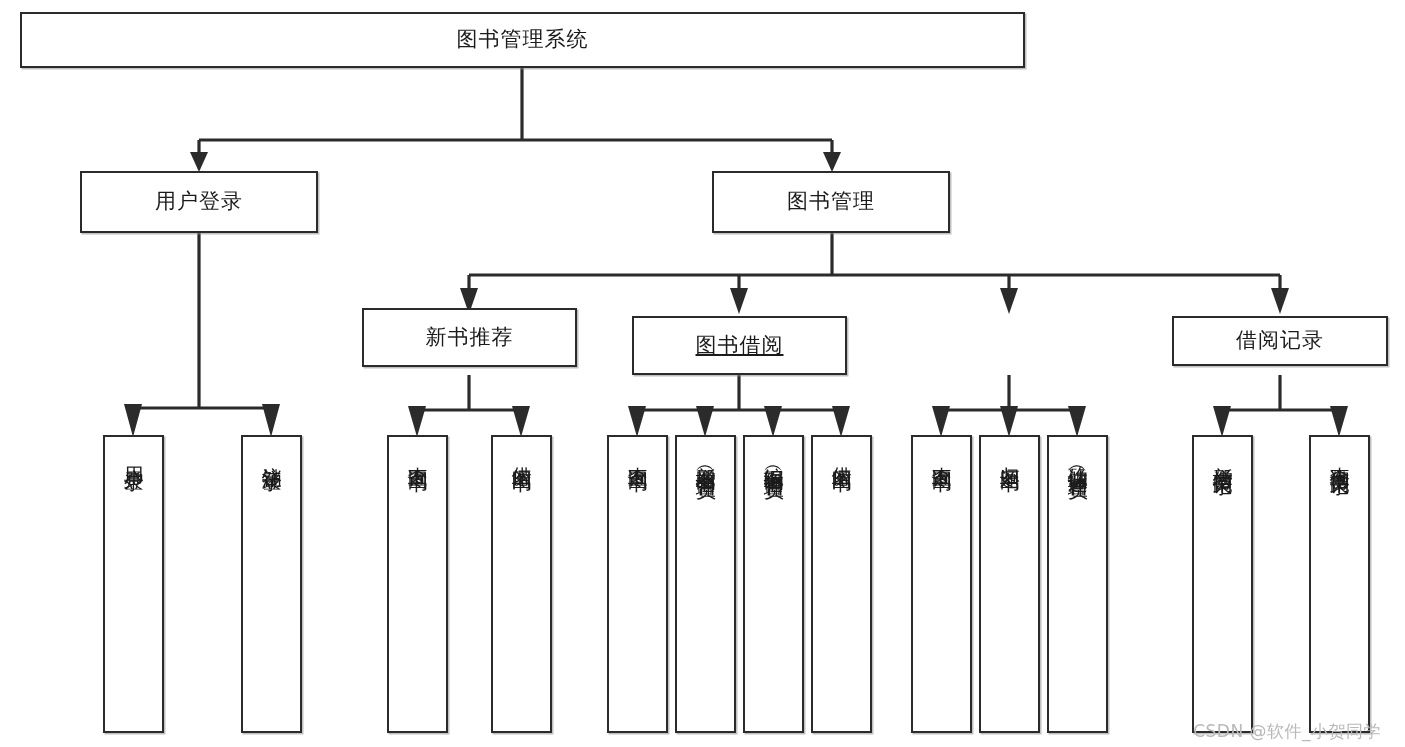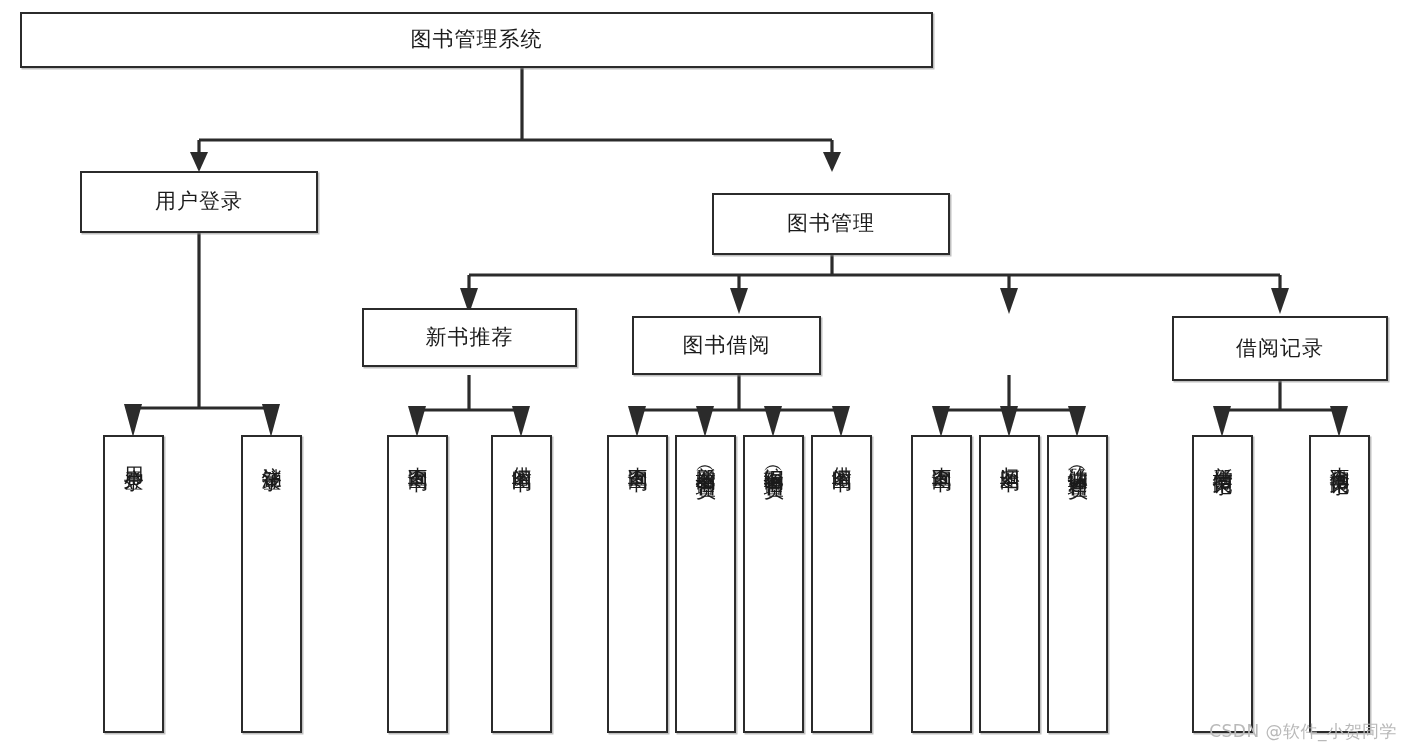--- a/index.html
+++ b/index.html
@@ -53,21 +53,21 @@
     font-size: 20px;
     line-height: 1.28;
     writing-mode: vertical-rl;
     text-orientation: upright;
     letter-spacing: 2px;
     white-space: nowrap;
     display: block;
   }
   #watermark {
     position: absolute;
-    right: 8px;
+    right: 24px;
     bottom: 4px;
     font-size: 17px;
     color: #b9b9b9;
     letter-spacing: 0.5px;
     white-space: nowrap;
     user-select: none;
   }
 </style>
 </head>
 <body>
@@ -149,38 +149,38 @@
 
       <polygon points="932,406 950,406 941,437"></polygon>
       <polygon points="1000,406 1018,406 1009,437"></polygon>
       <polygon points="1068,406 1086,406 1077,437"></polygon>
 
       <polygon points="1213,406 1231,406 1222,437"></polygon>
       <polygon points="1330,406 1348,406 1339,437"></polygon>
     </g>
   </svg>
 
-  <div class="node node-h" style="left:20px; top:12px; width:913px; height:56px;">
+  <div class="node node-h" style="left:20px; top:12px; width:1005px; height:56px;">
     <span class="node-label">图书管理系统</span>
   </div>
 
   <div class="node node-h" style="left:80px; top:171px; width:238px; height:62px;">
     <span class="node-label">用户登录</span>
   </div>
-  <div class="node node-h" style="left:712px; top:171px; width:238px; height:62px;margin-top:22px;">
+  <div class="node node-h" style="left:712px; top:171px; width:238px; height:62px;">
     <span class="node-label">图书管理</span>
   </div>
 
   <div class="node node-h" style="left:362px; top:308px; width:215px; height:59px;">
     <span class="node-label">新书推荐</span>
   </div>
-  <div class="node node-h" style="left:632px; top:316px; width:189px; height:59px;">
+  <div class="node node-h" style="left:632px; top:316px; width:215px; height:59px;text-decoration:underline;">
     <span class="node-label">图书借阅</span>
   </div>
-  <div class="node node-h" style="left:1172px; top:316px; width:216px; height:65px;">
+  <div class="node node-h" style="left:1172px; top:316px; width:216px; height:50px;">
     <span class="node-label">借阅记录</span>
   </div>
 
   <div class="node node-v" style="left:103px; top:435px; width:61px; height:298px;">
     <span class="node-label">用户登录</span>
   </div>
   <div class="node node-v" style="left:241px; top:435px; width:61px; height:298px;">
     <span class="node-label">注销登录</span>
   </div>
 

